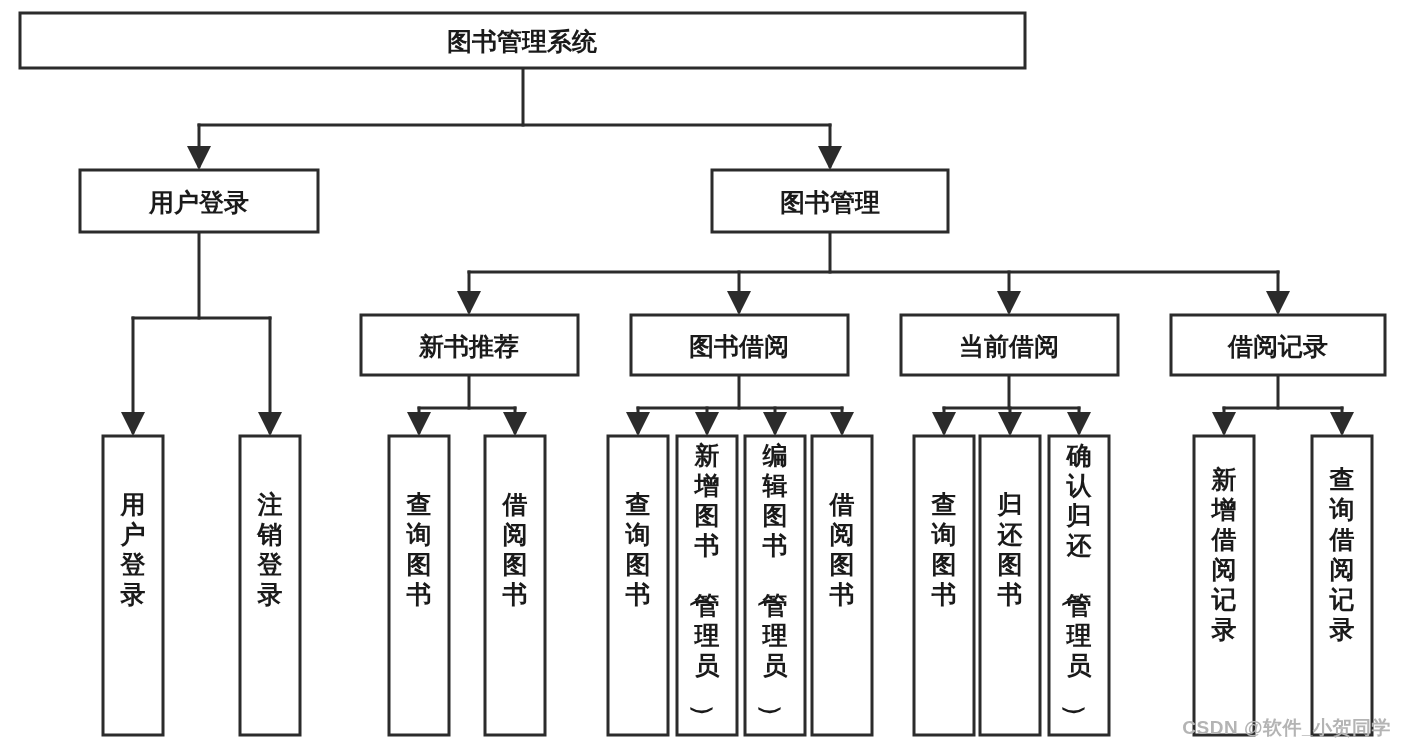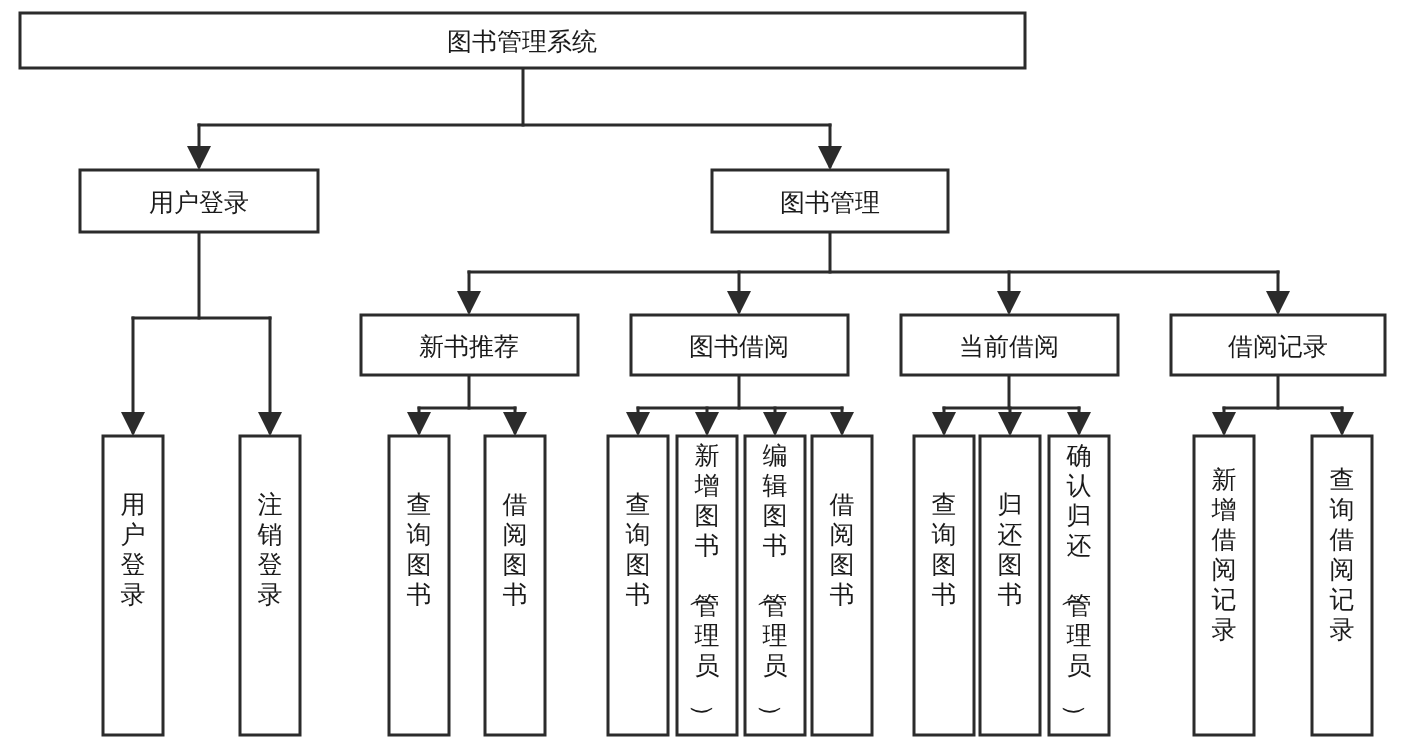--- a/index.html
+++ b/index.html
@@ -11,20 +11,21 @@
     width: 1405px;
     height: 747px;
     font-family: "Liberation Sans", "DejaVu Sans", sans-serif;
     overflow: hidden;
   }
   #diagram-root {
     position: relative;
     width: 1405px;
     height: 747px;
     background: #ffffff;
+    font-weight: bold;
   }
   svg#flowchart {
     position: absolute;
     left: 0;
     top: 0;
     width: 1405px;
     height: 747px;
     display: block;
   }
   .node-rect {
@@ -214,13 +215,14 @@
       <text class="node-label-vertical" x="1224" y="488"><tspan x="1224" dy="0">新</tspan><tspan x="1224" dy="30">增</tspan><tspan x="1224" dy="30">借</tspan><tspan x="1224" dy="30">阅</tspan><tspan x="1224" dy="30">记</tspan><tspan x="1224" dy="30">录</tspan></text>
     </g>
 
     <g>
       <rect class="node-rect" x="1312" y="436" width="60" height="299"></rect>
       <text class="node-label-vertical" x="1342" y="488"><tspan x="1342" dy="0">查</tspan><tspan x="1342" dy="30">询</tspan><tspan x="1342" dy="30">借</tspan><tspan x="1342" dy="30">阅</tspan><tspan x="1342" dy="30">记</tspan><tspan x="1342" dy="30">录</tspan></text>
     </g>
 
   </svg>
 
+  <div class="watermark">CSDN @软件_小贺同学</div>
 </div>
 
 </body></html>

